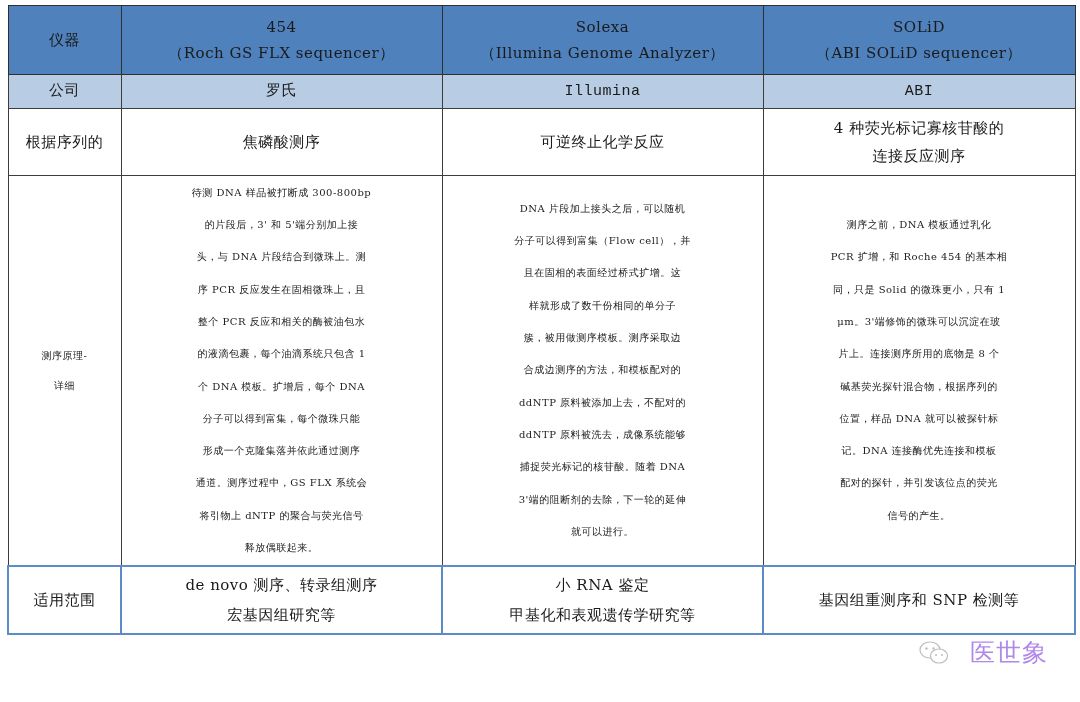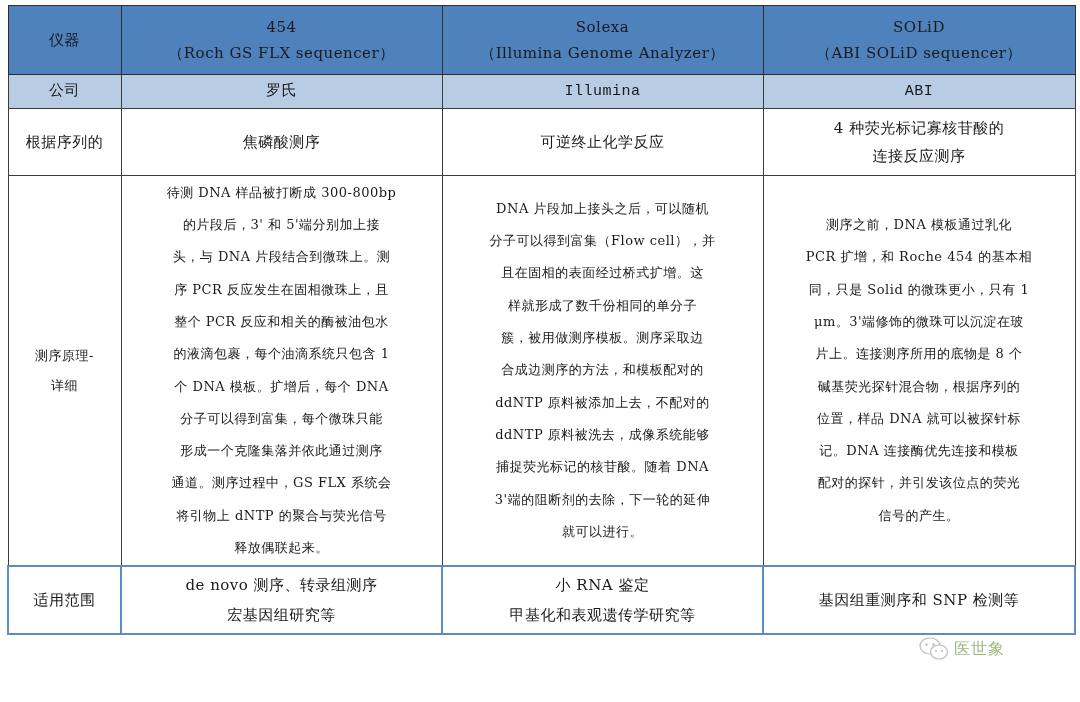--- a/index.html
+++ b/index.html
@@ -50,21 +50,21 @@
       height: 33px;
       line-height: 22px;
       font-family: Liberation Mono, monospace;
     }
     tr.row-principle td {
       height: 66px;
     }
     tr.row-detail td {
       height: 389px;
       line-height: 32.3px;
-      font-size: 13px;
+      font-size: 10px;
       padding: 0 9px;
     }
     tr.row-feature td,
     tr.row-scope td {
       border: 2px solid #5b8cc8;
       height: 64px;
       line-height: 30px;
     }
     tr.row-scope td { height: 66px; }
     .line { display: block; }
@@ -79,23 +79,24 @@
       gap: 4px;
       opacity: 0.55;
       pointer-events: none;
     }
     .watermark .wm-icon {
       width: 32px; height: 26px;
       position: relative;
     }
     .watermark .wm-text {
       font-family: "DejaVu Sans", "Liberation Sans", sans-serif;
-      font-size: 16px;
-      color: #4d7c0f;
+      font-size: 25px;
+      color: #6d28d9;
       letter-spacing: 1px;
+      margin-left: 16px;
     }
   </style>
 </head>
 <body>
 
 <div class="table-wrap">
   <table class="cmp">
     <colgroup>
       <col class="c0">
         <col class="c1">

